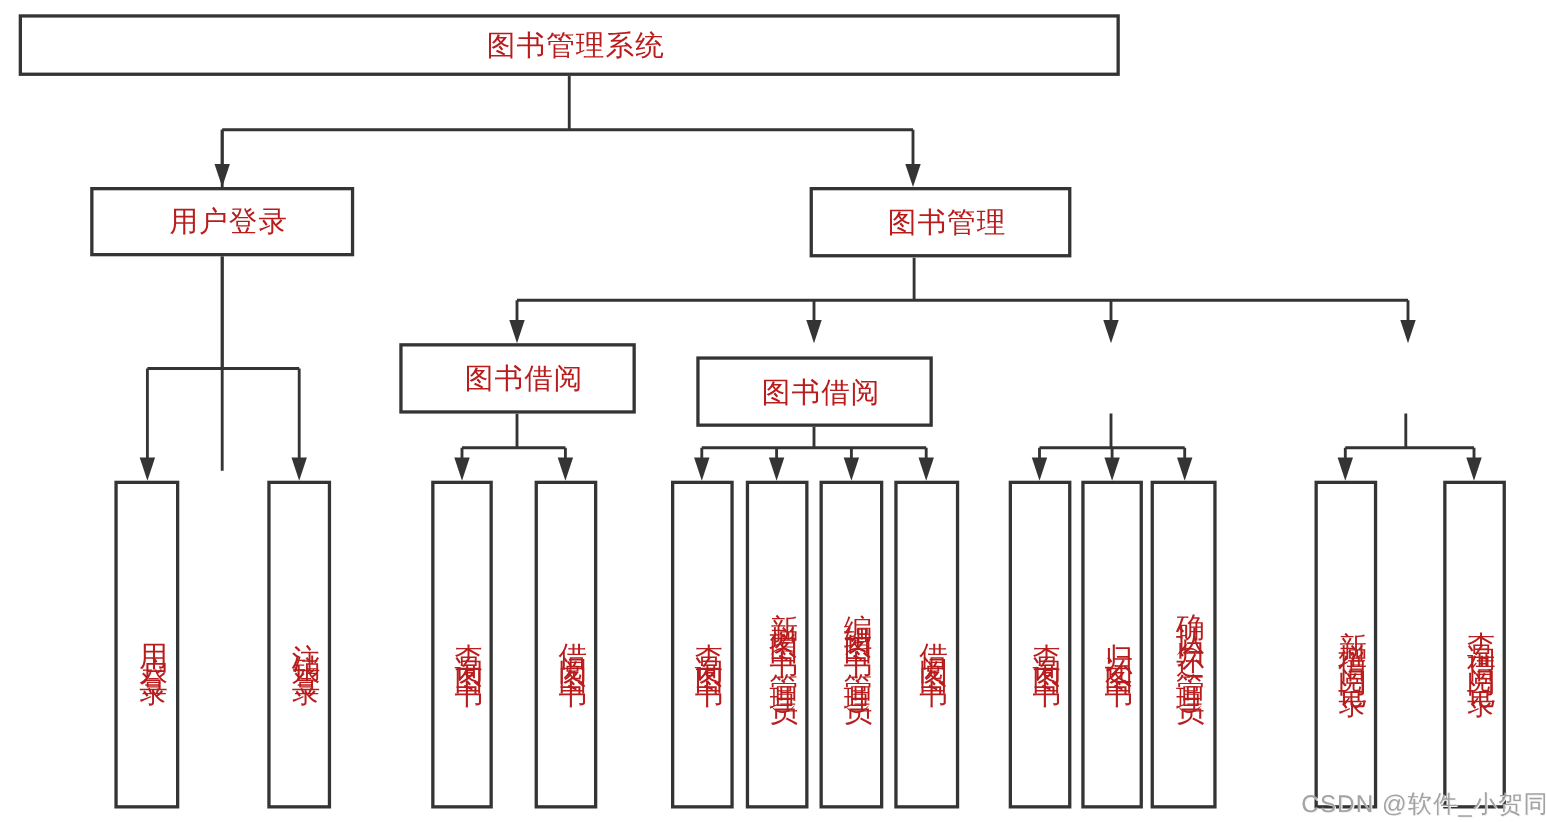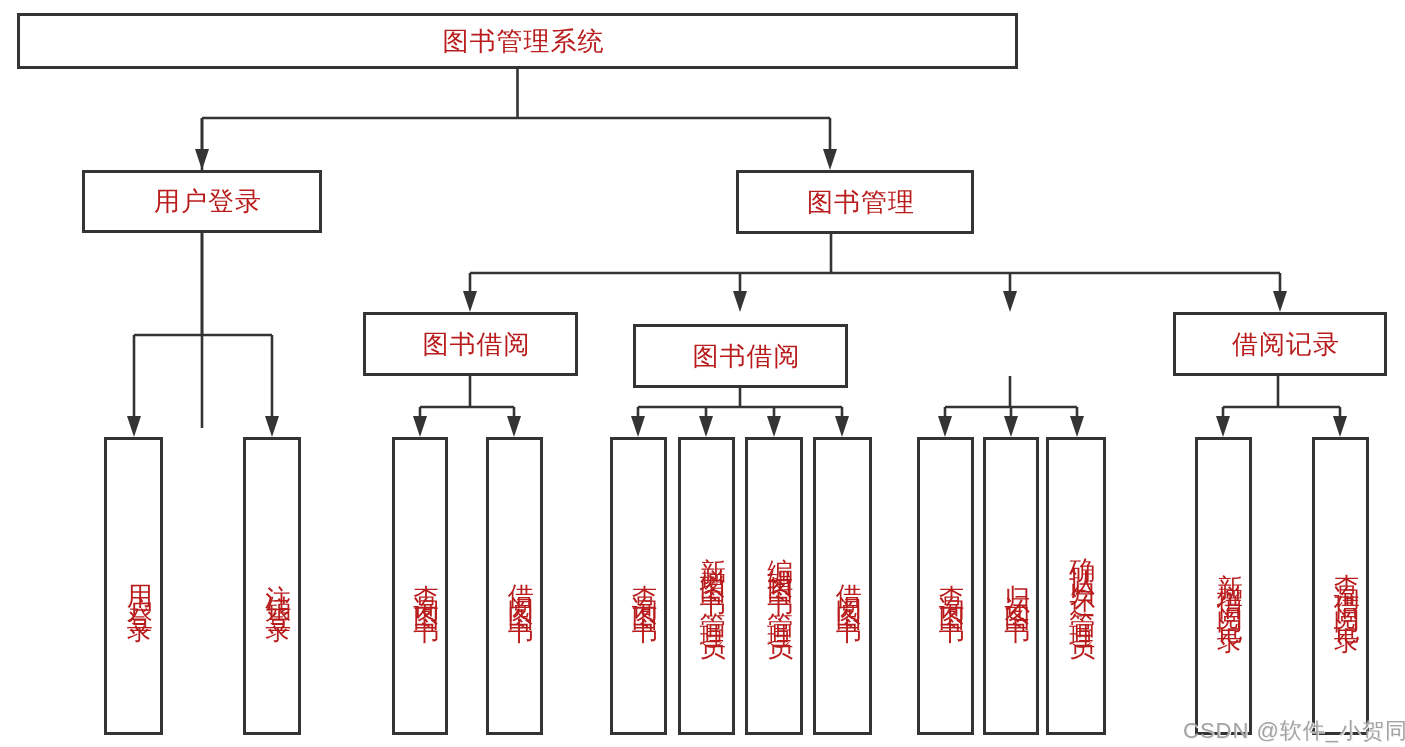--- a/index.html
+++ b/index.html
@@ -114,23 +114,20 @@
   <div class="node" style="left:736px;top:170px;width:238px;height:64px">
     <span>图书管理</span>
   </div>
 
   <div class="node" style="left:363px;top:312px;width:215px;height:64px">
     <span>图书借阅</span>
   </div>
   <div class="node" style="left:633px;top:324px;width:215px;height:64px">
     <span>图书借阅</span>
   </div>
-  <div class="node" style="left:1173px;top:312px;width:214px;height:64px">
-    <span>借阅记录</span>
-  </div>
 
   <div class="node v" style="left:104px;top:437px;width:59px;height:298px">
     <span>用户登录</span>
   </div>
   <div class="node v" style="left:243px;top:437px;width:58px;height:298px">
     <span>注销登录</span>
   </div>
 
   <div class="node v" style="left:392px;top:437px;width:56px;height:298px">
     <span>查询图书</span>

